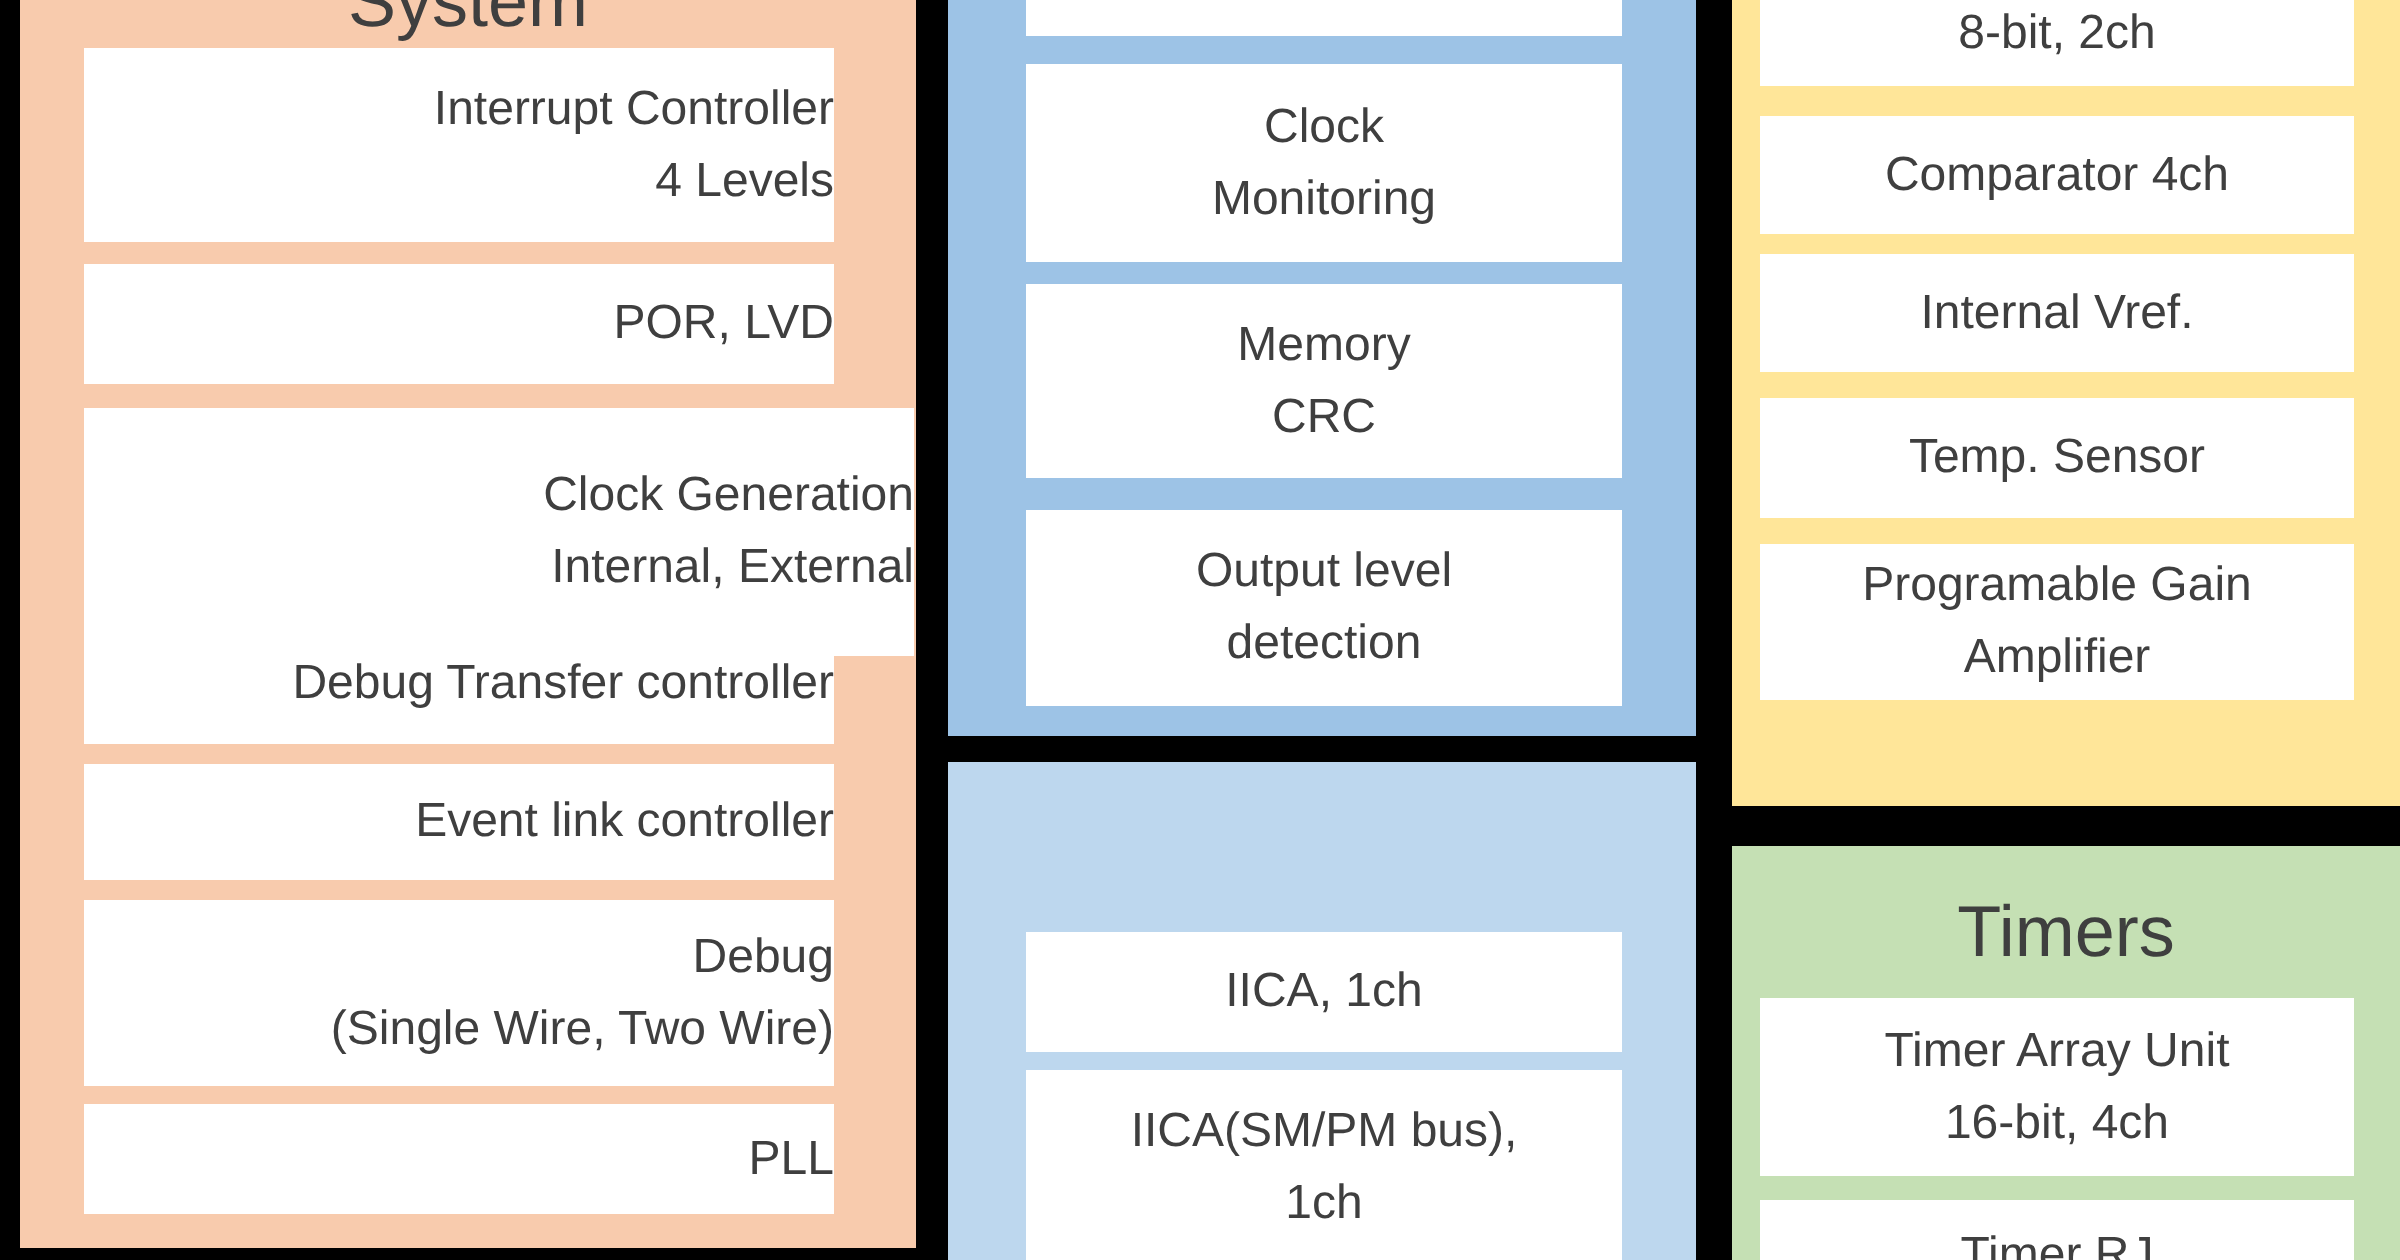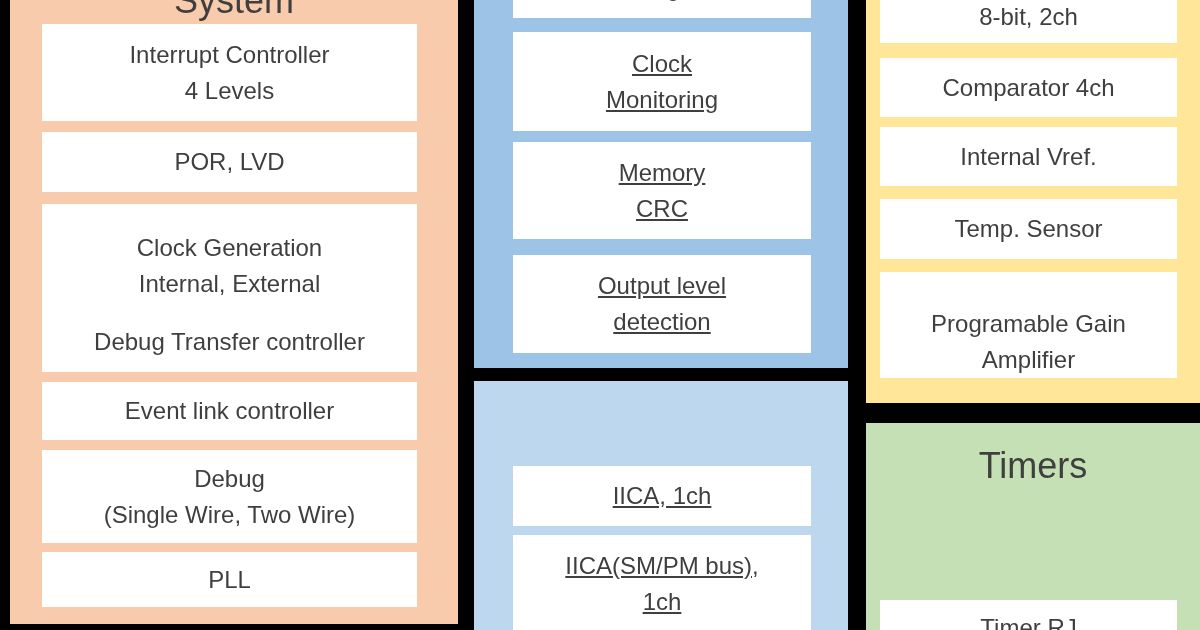--- a/index.html
+++ b/index.html
@@ -20,43 +20,43 @@
     font-size:36px;font-weight:400;text-align:center;line-height:34px;
     color:var(--text,#3F3F3F);
   }
   .block{
     position:absolute;background:var(--block,#FFFFFF);
     display:flex;flex-direction:column;align-items:center;justify-content:center;
     text-align:center;font-size:24px;line-height:36px;
   }
   .block span{display:block;white-space:nowrap;}
   
-  .sysb{left:32px;width:375px;}
+  .sysb{left:32px;width:375px;align-items:flex-end;}
   
-  .midb{left:39px;width:298px;text-decoration:underline;}
+  .midb{left:39px;width:298px;}
   
   .rgtb{left:14px;width:297px;}
   .align-end{justify-content:flex-end;padding-bottom:8px;box-sizing:border-box;}
   .align-start{justify-content:flex-start;padding-top:10px;box-sizing:border-box;}
 </style>
 </head>
 <body>
 
 <div class="stage" style="--background: #000000; --system-panel: #F8CBAD; --diagnostics-panel: #9DC3E6; --communication-panel: #BDD7EE; --analog-panel: #FFE699; --timers-panel: #C5E0B4; --block: #FFFFFF; --text: #3F3F3F;">
 
   <section class="panel panel-system" style="left:10px;top:-40px;width:448px;height:664px;">
     <h2 class="ptitle" style="top:24px;height:34px;">System</h2>
     <div class="block sysb" style="top:64px;height:97px;">
       <span>Interrupt Controller</span>
       <span>4 Levels</span>
     </div>
     <div class="block sysb" style="top:172px;height:60px;">
       <span>POR, LVD</span>
     </div>
-    <div class="block sysb" style="top:244px;height:124px;">
+    <div class="block sysb" style="top:244px;height:124px;padding-left:40px;">
       <span>Clock Generation</span>
       <span>Internal, External</span>
     </div>
     <div class="block sysb" style="top:352px;height:60px;">
       <span>Debug Transfer controller</span>
     </div>
     <div class="block sysb" style="top:422px;height:58px;">
       <span>Event link controller</span>
     </div>
     <div class="block sysb" style="top:490px;height:93px;">
@@ -102,26 +102,30 @@
     </div>
     <div class="block rgtb" style="top:118px;height:59px;">
       <span>Comparator 4ch</span>
     </div>
     <div class="block rgtb" style="top:187px;height:59px;">
       <span>Internal Vref.</span>
     </div>
     <div class="block rgtb" style="top:259px;height:60px;">
       <span>Temp. Sensor</span>
     </div>
-    <div class="block rgtb" style="top:332px;height:106px;justify-content:flex-end;">
+    <div class="block rgtb" style="top:332px;height:78px;">
       <span>Programable Gain</span>
       <span>Amplifier</span>
     </div>
   </section>
 
   <section class="panel panel-timers" style="left:866px;top:423px;width:334px;height:215px;">
     <h2 class="ptitle" style="top:22px;height:42px;line-height:42px;">Timers</h2>
+    <div class="block rgtb" style="top:76px;height:89px;">
+      <span>Timer Array Unit</span>
+      <span>16-bit, 4ch</span>
+    </div>
     <div class="block rgtb align-start" style="top:177px;height:97px;">
       <span>Timer RJ</span>
     </div>
   </section>
 
 </div>
 
 </body></html>

